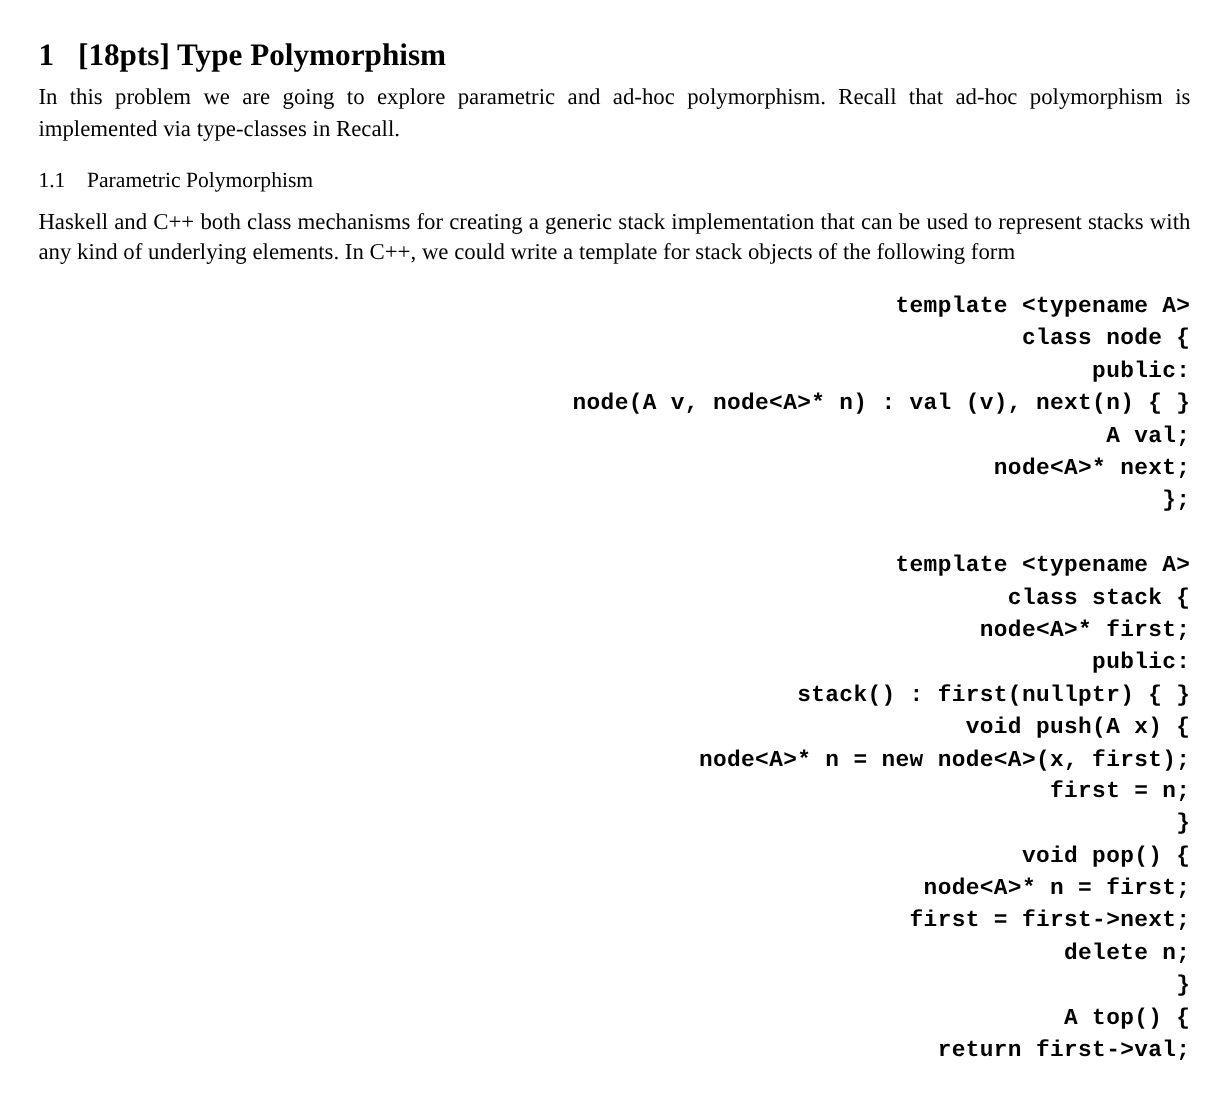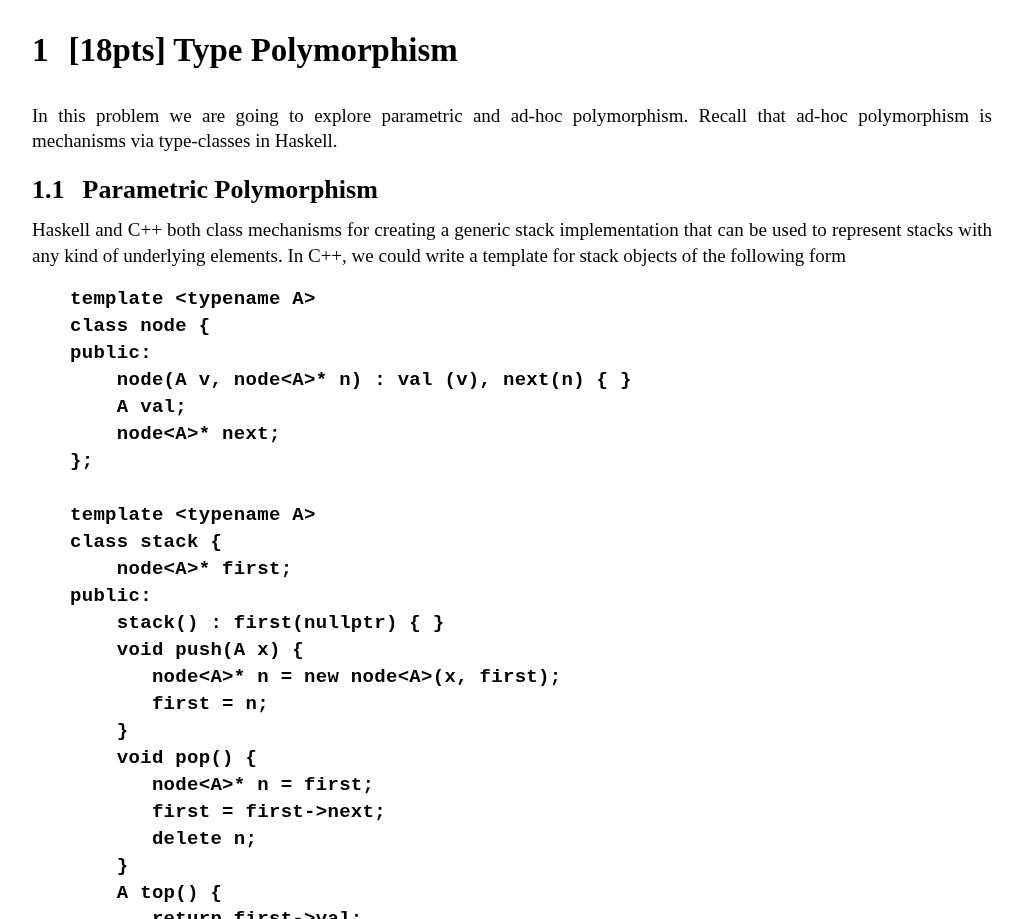--- a/index.html
+++ b/index.html
@@ -11,60 +11,61 @@
       font-family: "Computer Modern", Georgia, "Times New Roman", serif;
       background: #ffffff;
       color: #000000;
       width: 1024px;
       padding: 28px 32px;
       font-size: 19px;
       line-height: 1.35;
     }
     .section-heading {
       font-weight: bold;
-      font-size: 33px;
-      margin-bottom: 30px;
+      font-size: 26px;
+      margin-bottom: 6px;
     }
     .section-number {
       display: inline-block;
       margin-right: 20px;
     }
     .subsection-heading {
-      font-weight: bold;
-      font-size: 26px;
+      font-weight: normal;
+      font-size: 18px;
       margin-top: 18px;
       margin-bottom: 10px;
     }
     .subsection-number {
       display: inline-block;
       margin-right: 18px;
     }
     .para {
       text-align: justify;
       margin-bottom: 8px;
     }
     .code-block {
       font-family: "Courier New", Courier, monospace;
       white-space: pre;
       font-size: 19px;
       line-height: 1.42;
       margin-top: 18px;
       margin-left: 38px;
       font-weight: bold;
       letter-spacing: 0.3px;
+      text-align: right;
     }
   </style>
 </head>
 <body>
 
 <div class="section-heading">
   <span class="section-number">1</span><span>[18pts] Type Polymorphism</span>
 </div>
 
-<p class="para">In this problem we are going to explore parametric and ad-hoc polymorphism. Recall that ad-hoc polymorphism is mechanisms via type-classes in Haskell.</p>
+<p class="para">In this problem we are going to explore parametric and ad-hoc polymorphism. Recall that ad-hoc polymorphism is implemented via type-classes in Recall.</p>
 
 <div class="subsection-heading">
   <span class="subsection-number">1.1</span><span>Parametric Polymorphism</span>
 </div>
 
 <p class="para">Haskell and C++ both class mechanisms for creating a generic stack implementation that can be used to represent stacks with any kind of underlying elements. In C++, we could write a template for stack objects of the following form</p>
 
 <div class="code-block">template &lt;typename A&gt;
 class node {
 public:

